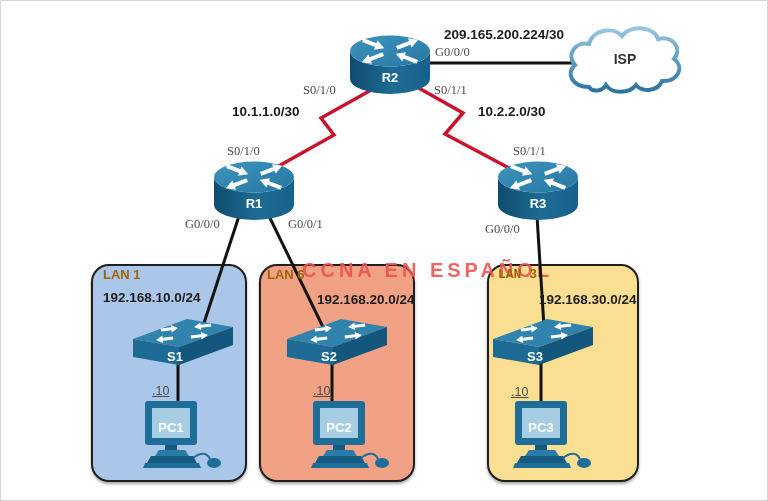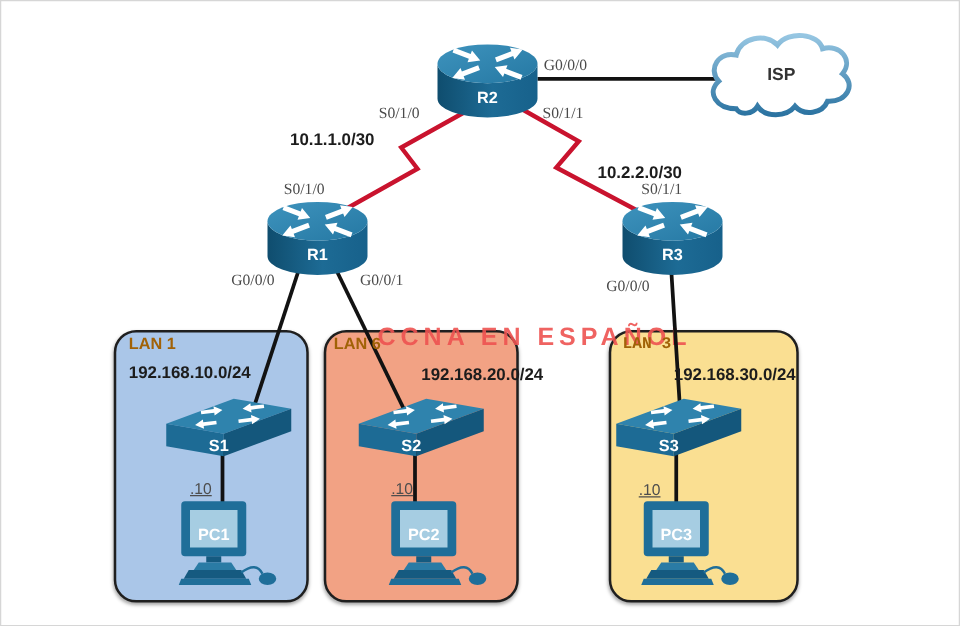--- a/index.html
+++ b/index.html
@@ -165,34 +165,35 @@
       <rect x="30" y="44" width="12" height="5" fill="#155a80"></rect>
       <polygon points="24,49 50,49 54,55 20,55" fill="#2a7ba5"></polygon>
       <polygon points="16,55 58,55 62,62 12,62" fill="#155a80"></polygon>
       <polygon points="10,62 64,62 66,67 8,67" fill="#1f6e99"></polygon>
       <path d="M58,57 Q70,48 75,58" stroke="#1f6e99" stroke-width="2" fill="none"></path>
       <ellipse cx="79" cy="62" rx="7" ry="5" fill="#1f6e99"></ellipse>
       <text class="devlbl" x="36" y="31" text-anchor="middle">PC3</text>
     </g>
   </svg>
 
+  <span class="lbl net" style="left:443px;top:26px;">209.165.200.224/30</span>
   <span class="lbl iface" style="left:434px;top:44px;">G0/0/0</span>
   <span class="lbl iface" style="left:302px;top:82px;">S0/1/0</span>
   <span class="lbl iface" style="left:433px;top:82px;">S0/1/1</span>
   <span class="lbl net" style="left:231px;top:103px;">10.1.1.0/30</span>
-  <span class="lbl net" style="left:477px;top:103px;margin-top:26px;">10.2.2.0/30</span>
+  <span class="lbl net" style="left:477px;top:103px;">10.2.2.0/30</span>
   <span class="lbl iface" style="left:226px;top:143px;">S0/1/0</span>
   <span class="lbl iface" style="left:512px;top:143px;">S0/1/1</span>
   <span class="lbl iface" style="left:184px;top:216px;">G0/0/0</span>
   <span class="lbl iface" style="left:287px;top:216px;">G0/0/1</span>
   <span class="lbl iface" style="left:484px;top:221px;">G0/0/0</span>
 
   <span class="lbl lan-name" style="left:102px;top:266px;">LAN 1</span>
   <span class="lbl lan-name" style="left:266px;top:266px;">LAN 6</span>
   <span class="lbl lan-name" style="left:497px;top:266px;font-family:Liberation Mono, monospace;">LAN 3</span>
   <span class="lbl net" style="left:102px;top:289px;text-align:right;">192.168.10.0/24</span>
-  <span class="lbl net" style="left:316px;top:291px;margin-left:20px;">192.168.20.0/24</span>
+  <span class="lbl net" style="left:316px;top:291px;">192.168.20.0/24</span>
   <span class="lbl net" style="left:538px;top:291px;">192.168.30.0/24</span>
   <span class="lbl host" style="left:151px;top:383px;">.10</span>
   <span class="lbl host" style="left:312px;top:383px;">.10</span>
   <span class="lbl host" style="left:510px;top:384px;">.10</span>
 
 </div>
 
 </body></html>

